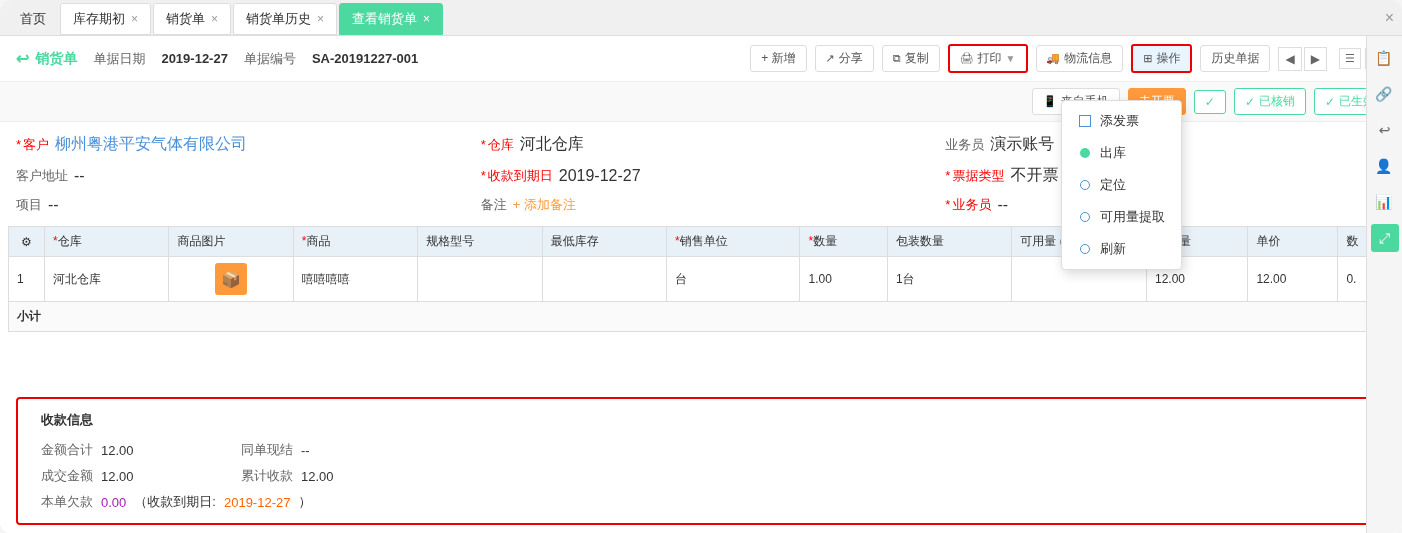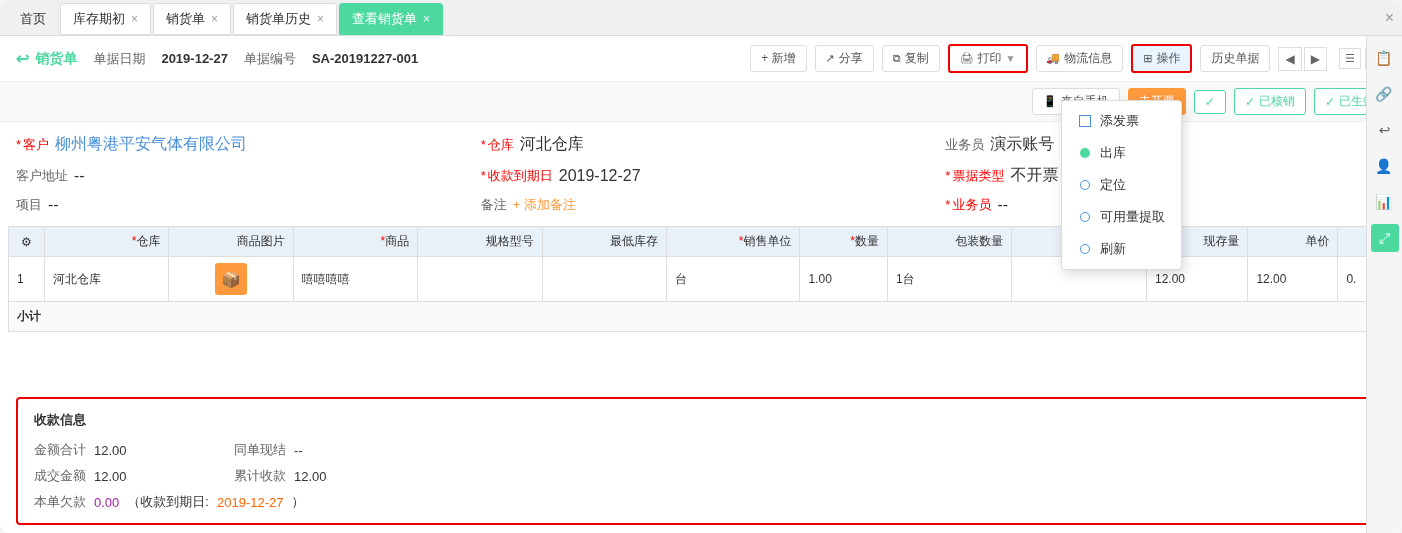--- a/index.html
+++ b/index.html
@@ -62,32 +62,32 @@
     .form-value { color: #333; font-size: 16px; }
     .form-value.link { color: #4a90d9; cursor: pointer; }
     .add-note { color: #ff9a3c; cursor: pointer; font-size: 13px; }
     .required-star { color: #f00; margin-right: 2px; }
 
     
     .table-area { flex: 1; overflow: auto; margin: 0 8px; }
     table { width: 100%; border-collapse: collapse; font-size: 12px; }
     thead tr { background: #e8f0f8; }
     thead th {
-      padding: 6px 8px; border: 1px solid #ddd; text-align: right;
+      padding: 6px 8px; border: 1px solid #ddd; text-align: left;
       font-weight: normal; color: #333; white-space: nowrap;
     }
     thead th .req { color: #f00; }
     tbody tr { background: #fff; }
     tbody td { padding: 6px 8px; border: 1px solid #ddd; color: #333; }
     .subtotal-row td { background: #fafafa; color: #333; font-weight: bold; }
     .gear-col { width: 36px; text-align: center; }
 
     
     .bottom-info {
-      margin: 8px 16px; padding: 12px 16px; border: 2px solid #e00;
+      margin: 8px 16px; padding: 12px 23px; border: 2px solid #e00;
       border-radius: 4px; background: #fff; display: flex; flex-direction: column; gap: 8px;
     }
     .info-title { font-weight: bold; font-size: 13px; margin-bottom: 4px; }
     .info-row { display: flex; gap: 40px; font-size: 13px; }
     .info-item { display: flex; gap: 8px; align-items: center; min-width: 160px; }
     .info-item .lbl { color: #666; }
     .info-item .val { color: #333; }
     .info-item .val.red { color: #a21caf; }
     .info-item .val.orange { color: #ff6600; }
 

